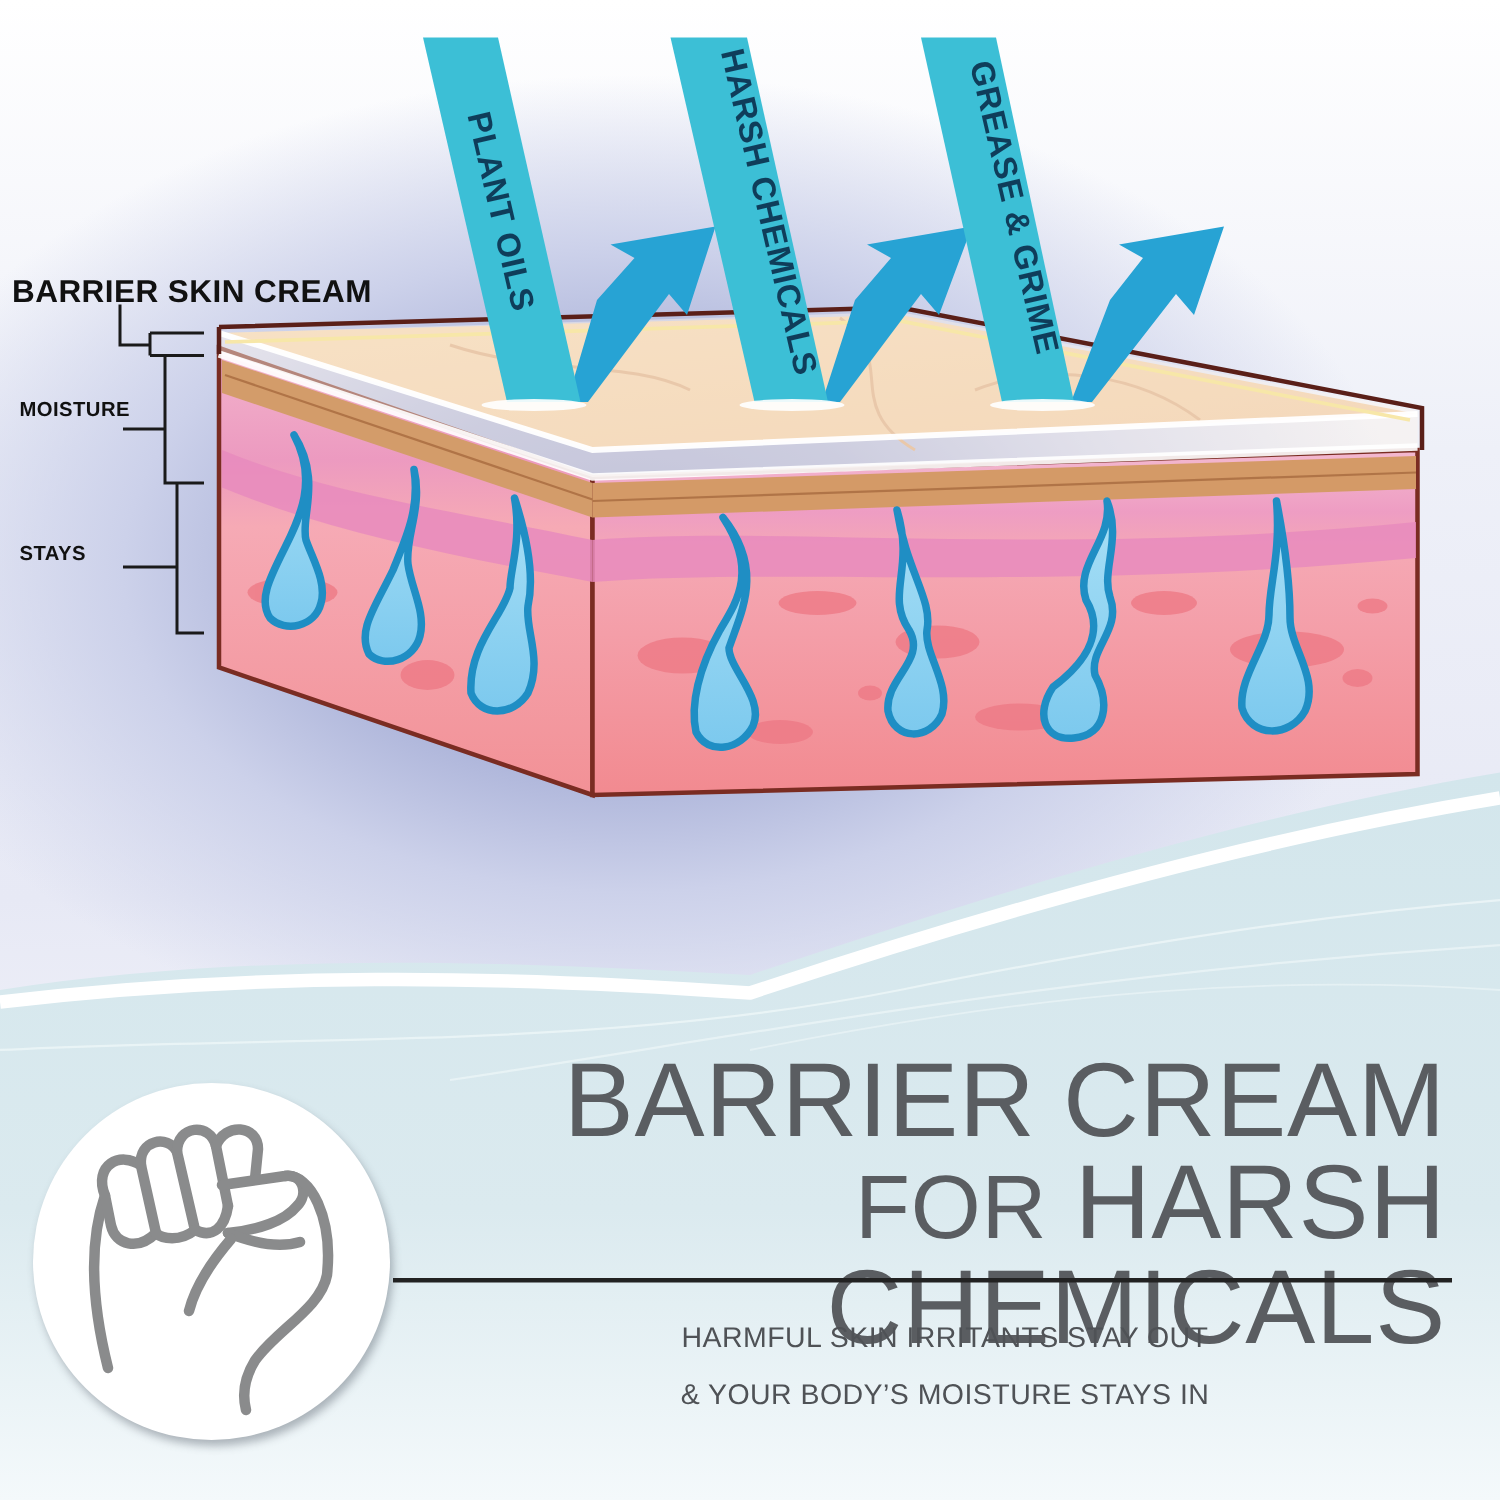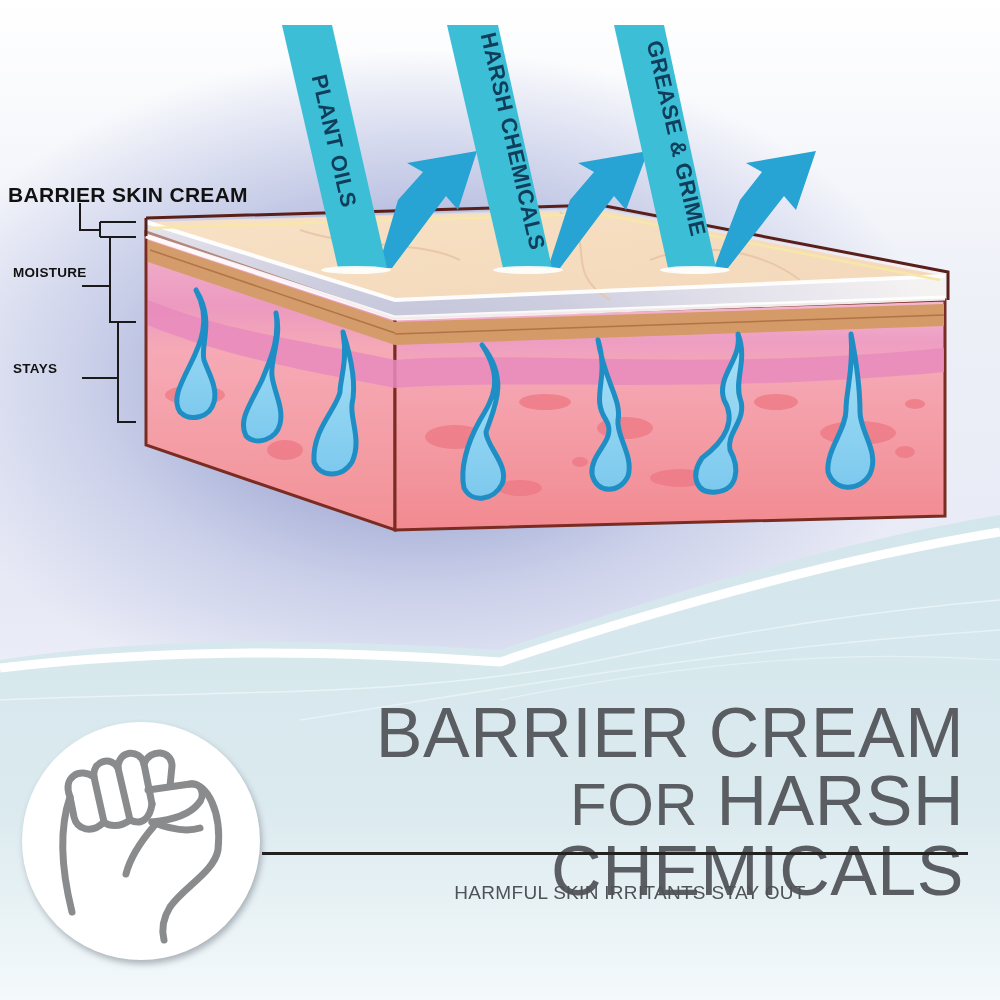--- a/index.html
+++ b/index.html
@@ -205,14 +205,15 @@
     </div>
     <div class="h1">
       <span class="small">FOR</span>
       <span class="big">HARSH</span>
       <span class="big">CHEMICALS</span>
     </div>
   </div>
   <div class="rule"></div>
   <div class="sub">
     <div>HARMFUL SKIN IRRITANTS STAY OUT</div>
+    <div>&amp; YOUR BODY’S MOISTURE STAYS IN</div>
   </div>
 </div>
 
 </body></html>

